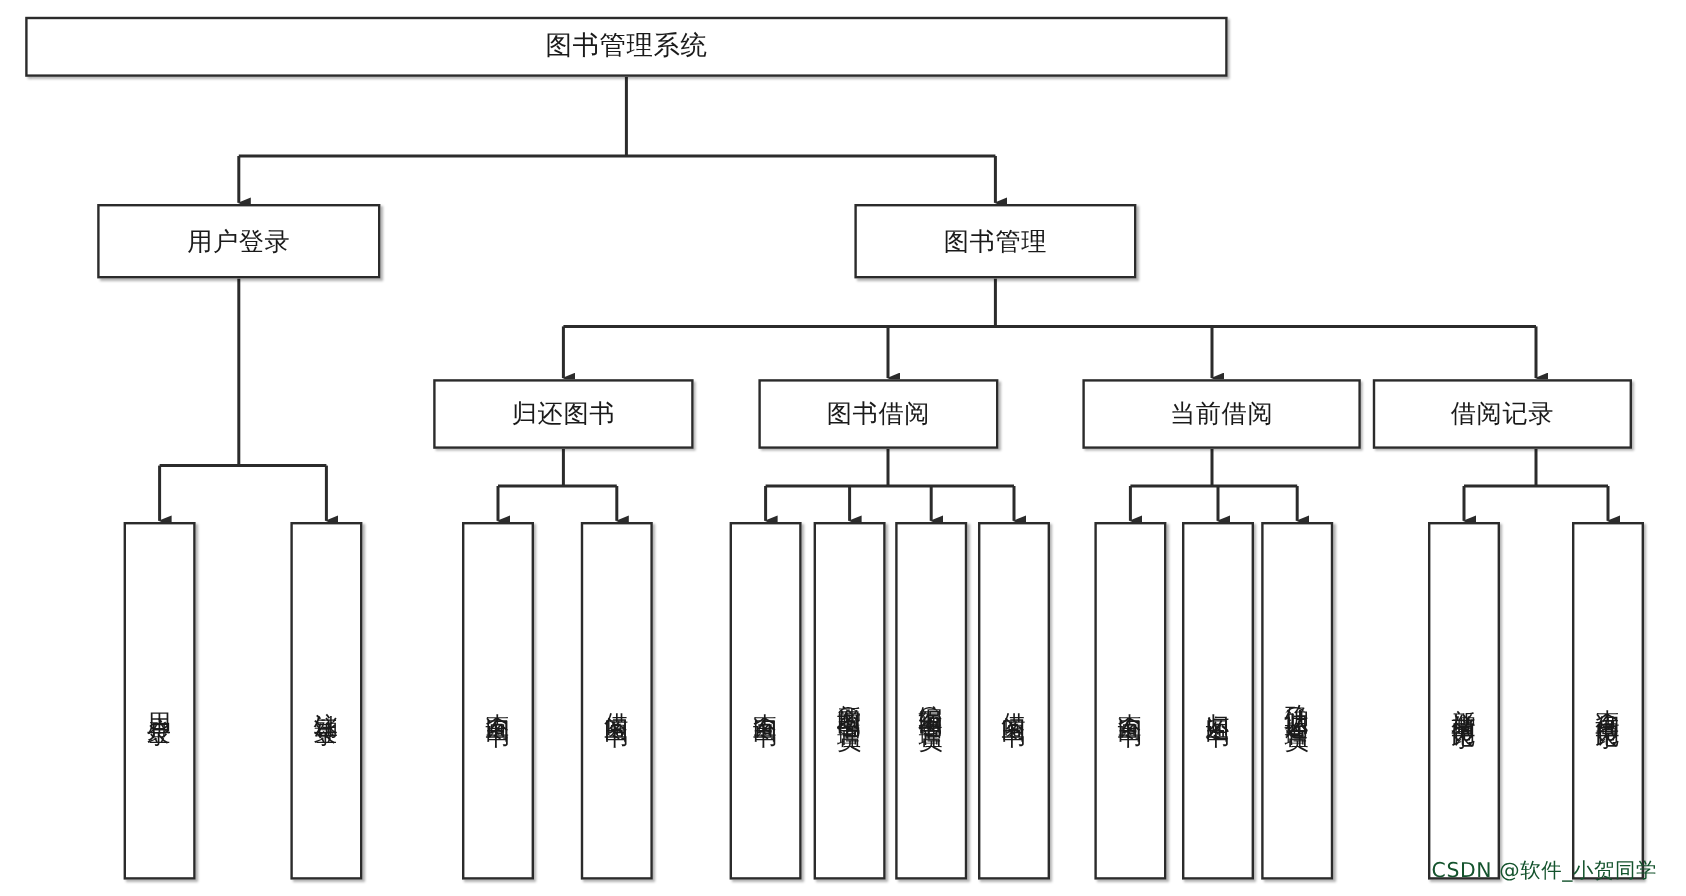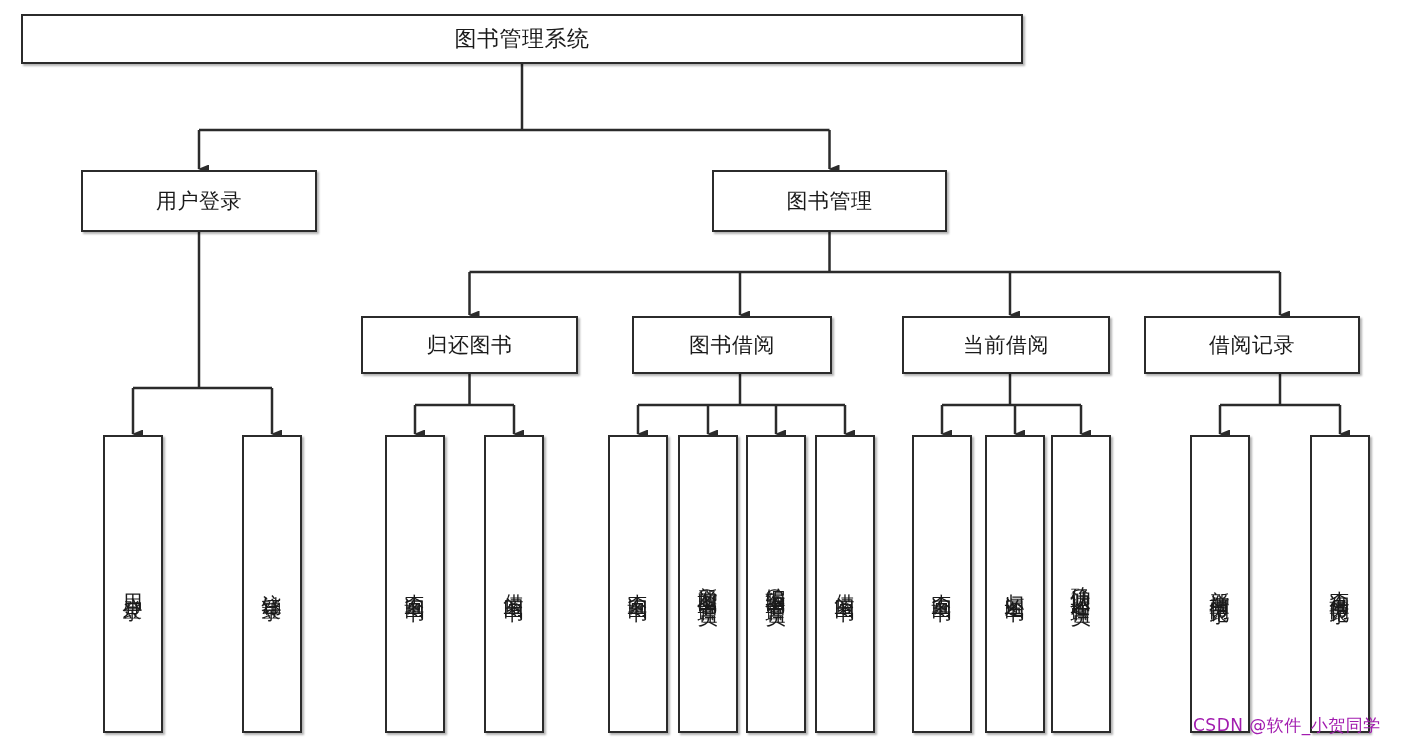--- a/index.html
+++ b/index.html
@@ -60,21 +60,21 @@
     writing-mode: vertical-rl;
     text-orientation: upright;
     font-size: 20px;
     letter-spacing: 3px;
     line-height: 1;
     white-space: nowrap;
   }
   
   .watermark {
     position: absolute;
-    color: #a21caf;
+    color: #14532d;
     font-size: 17px;
     letter-spacing: 0.5px;
     white-space: nowrap;
     pointer-events: none;
   }
 </style>
 </head>
 <body>
 
 <div id="diagram-root">
@@ -131,21 +131,21 @@
       </div>
       <div class="node horiz" style="left: 712px; top: 170px; width: 235px; height: 62px;">
         <span class="node-label">图书管理</span>
       </div>
       <div class="node horiz" style="left: 361px; top: 316px; width: 217px; height: 58px;">
         <span class="node-label">归还图书</span>
       </div>
       <div class="node horiz" style="left: 632px; top: 316px; width: 200px; height: 58px;">
         <span class="node-label">图书借阅</span>
       </div>
-      <div class="node horiz" style="left: 902px; top: 316px; width: 208px; height: 58px;">
+      <div class="node horiz" style="left: 902px; top: 316px; width: 232px; height: 58px;">
         <span class="node-label">当前借阅</span>
       </div>
       <div class="node horiz" style="left: 1144px; top: 316px; width: 216px; height: 58px;">
         <span class="node-label">借阅记录</span>
       </div>
       <div class="node vert" style="left: 103px; top: 435px; width: 60px; height: 298px;">
         <span class="node-label">用户登录</span>
       </div>
       <div class="node vert" style="left: 242px; top: 435px; width: 60px; height: 298px;">
         <span class="node-label">注销登录</span>

